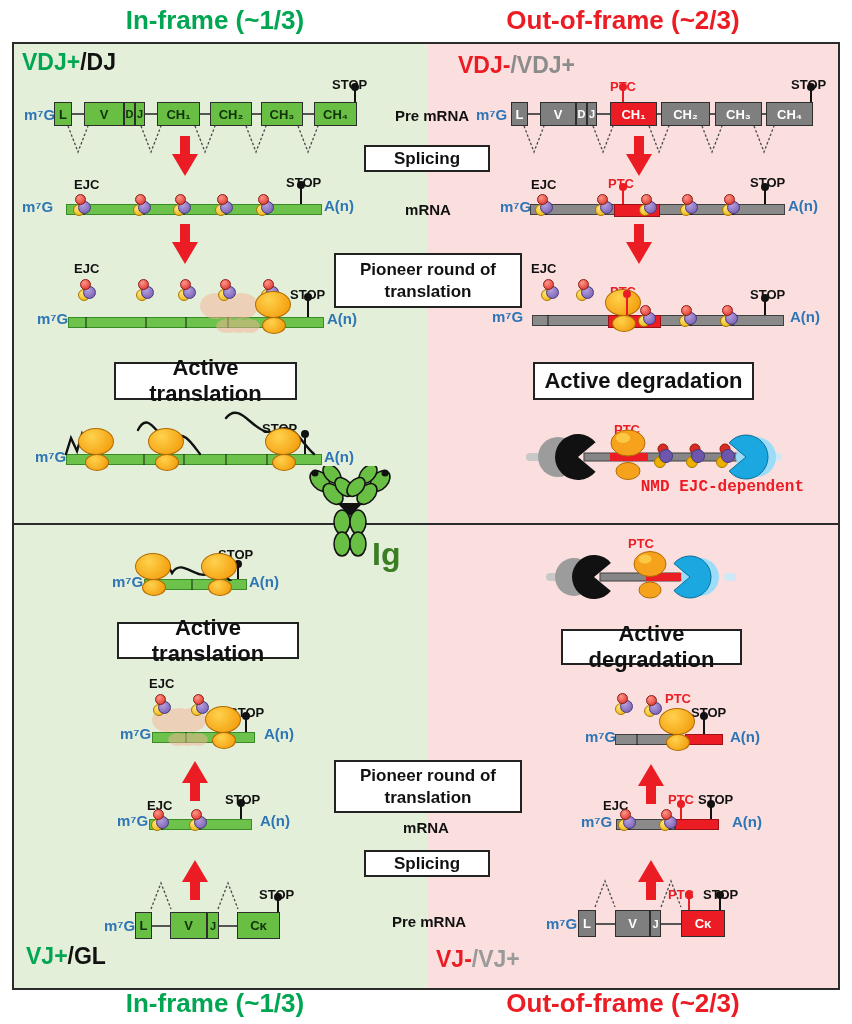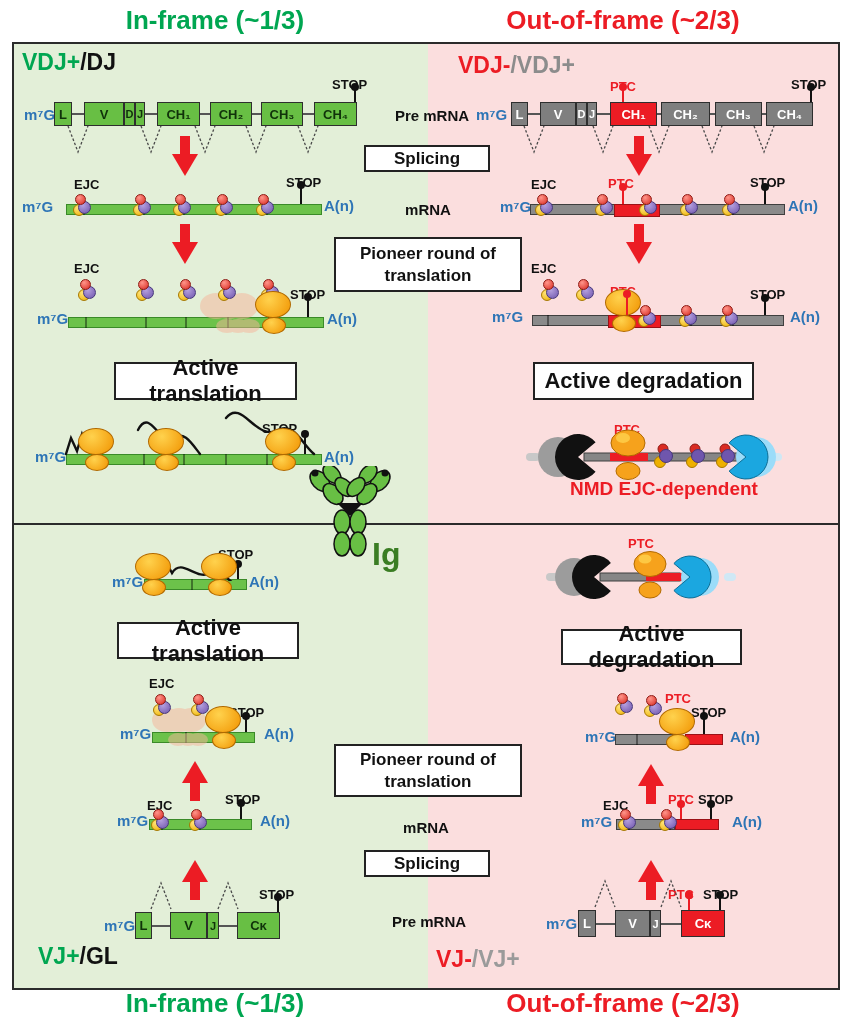--- a/index.html
+++ b/index.html
@@ -7,23 +7,23 @@
   .hdr{position:absolute;font-size:26px;font-weight:700;text-align:center;white-space:nowrap;}
   .hdr.green{color:#00a651;} .hdr.red{color:#ec1c24;}
   .panel{position:absolute;left:12px;width:828px;border:2px solid #2b2b2b;box-sizing:border-box;
          background:linear-gradient(to right,#e3efd8 0,#e3efd8 414px,#fbdede 414px,#fbdede 100%);}
   .ptitle{position:absolute;font-size:23px;font-weight:700;white-space:nowrap;}
   .lbl{position:absolute;font-size:13px;font-weight:700;color:#111;white-space:nowrap;line-height:1.05;}
   .lbl.red{color:#ec1c24;} .lbl.mid{font-size:15px;}
   .blue{position:absolute;font-size:15px;font-weight:700;color:#2e75b6;white-space:nowrap;}
   .wbox{position:absolute;background:#fff;border:2px solid #222;box-sizing:border-box;display:flex;
         align-items:center;justify-content:center;font-weight:700;color:#111;text-align:center;}
-  .wbox.pioneer{font-size:17px;white-space:pre-line;line-height:1.25;}
+  .wbox.pioneer{font-size:17px;white-space:pre-line;line-height:1.25;margin-top:16px;}
   .wbox.s17{font-size:17px;} .wbox.s19{font-size:22px;}
-  .nmd{position:absolute;color:#ec1c24;font-size:19px;font-weight:700;text-align:center;white-space:nowrap;}
+  .nmd{position:absolute;color:#ec1c24;font-size:16px;font-weight:700;text-align:right;white-space:nowrap;font-family:Liberation Mono, monospace;}
   .exon{position:absolute;border:1.5px solid #2e2e2e;box-sizing:border-box;display:flex;align-items:center;
         justify-content:center;font-size:13px;font-weight:700;}
   .exon.g{background:#68bf44;color:#10320a;}
   .exon.gray{background:#7f7f7f;color:#fff;}
   .exon.red{background:#ec1c24;color:#fff;}
   .exon.narrow{font-size:11px;}
   .conn{position:absolute;height:1.5px;background:#555;}
   .bar{position:absolute;height:11px;box-sizing:border-box;}
   .bar.green{background:#6cc24a;border:1.5px solid #3a8a28;}
   .bar.gray{background:#8a8a8a;border:1.5px solid #3f3f3f;}
@@ -405,21 +405,21 @@
     <div class="exon g" style="left:156px;top:387px;width:37px;height:27px;">V</div>
     <div class="exon g narrow" style="left:193px;top:387px;width:12px;height:27px;">J</div>
     <div class="exon g" style="left:223px;top:387px;width:43px;height:27px;">Cκ</div>
     <svg class="intr" style="left:135px;top:355px;" width="24" height="30">
         <polyline points="2,29 12,3 22,29"></polyline>
       </svg>
     <svg class="intr" style="left:202px;top:355px;" width="24" height="30">
         <polyline points="2,29 12,3 22,29"></polyline>
       </svg>
 
-    <div class="ptitle" style="left:24px;top:418px;">
+    <div class="ptitle" style="left:12px;top:418px;">
       <span style="color:#00a651;">VJ+</span><span style="color:#111;">/GL</span>
     </div>
 
     <div class="wbox pioneer" style="left:320px;top:219px;width:188px;height:53px;">Pioneer round of
 translation</div>
     <div class="lbl mid" style="left:388px;top:295px;width:48px;text-align:center;">mRNA</div>
     <div class="wbox s17" style="left:350px;top:325px;width:126px;height:27px;">Splicing</div>
     <div class="lbl mid" style="left:373px;top:389px;width:84px;text-align:center;">Pre mRNA</div>
 
     <div class="lbl red" style="left:614px;top:12px;">PTC</div>

